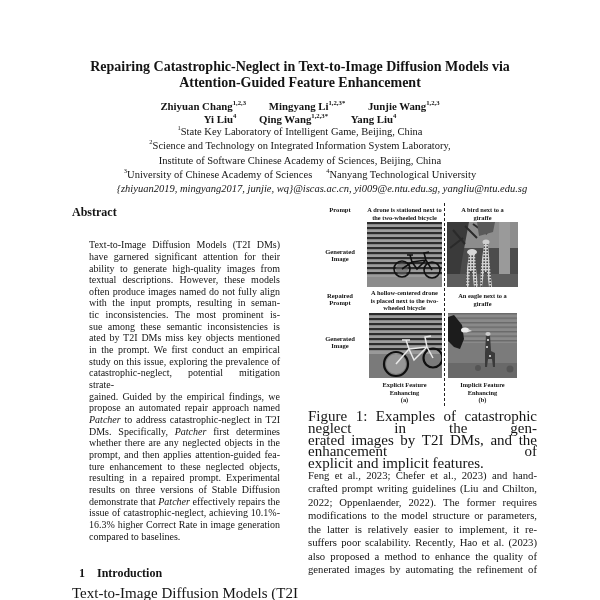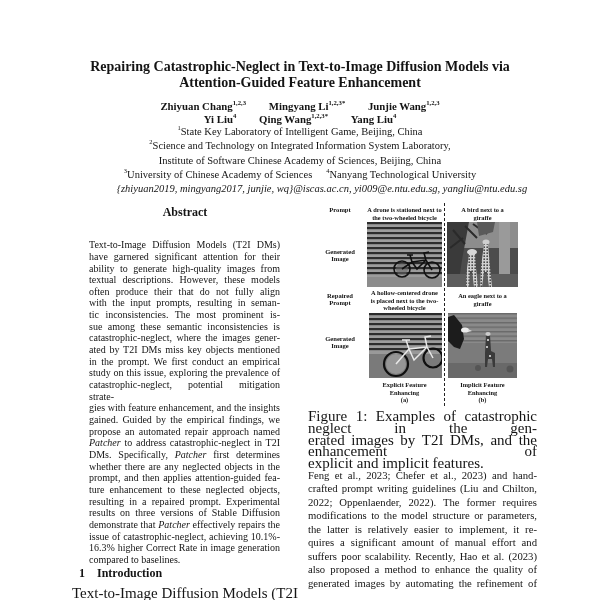--- a/index.html
+++ b/index.html
@@ -16,21 +16,21 @@
   
   .title { left: 0; top: 59px; width: 600px; font-weight: bold; font-size: 14px; line-height: 16px; white-space: nowrap; }
   .authors { left: 0; top: 100px; width: 600px; text-align: center; font-weight: bold; font-size: 10.8px; line-height: 13px; }
   .author { display: inline-block; margin: 0 10px; white-space: nowrap; }
   .affils { left: 0; top: 125px; width: 600px; text-align: center; font-size: 10.5px; line-height: 14.25px; }
   .affil-line { display: block; white-space: nowrap; }
   .affil-gap { display: inline-block; width: 14px; }
   .email { font-style: italic; padding-left: 44px; }
 
   
-  .abs-heading { left: 72px; top: 205px; width: 226px; text-align: center; font-weight: bold; font-size: 12px; line-height: 14px; }
+  .abs-heading { left: 72px; top: 205px; width: 226px; text-align: left; font-weight: bold; font-size: 12px; line-height: 14px; }
   .abstract { left: 89px; top: 239.2px; width: 191px; font-size: 10px; line-height: 11.65px; }
   .sec-heading { left: 72px; top: 566px; width: 226px; font-weight: bold; font-size: 12px; line-height: 14px; white-space: nowrap; margin-left: 7px; }
   .sec-num { display: inline-block; width: 18px; }
   .intro { left: 72px; top: 587.25px; width: 226px; font-size: 15px; line-height: 13.5px; }
 
   
   .figure { left: 308px; top: 200px; width: 229px; height: 208px; }
   .fig-label { position: absolute; left: 4px; width: 56px; text-align: center; font-weight: bold; font-size: 6.6px; line-height: 7.3px; }
   .fig-label span { display: block; }
   .fig-text { position: absolute; font-weight: bold; font-size: 6.4px; line-height: 7.5px; white-space: nowrap; }
@@ -85,30 +85,28 @@
   <span class="affil-line"><sup>3</sup><span>University of Chinese Academy of Sciences</span><span class="affil-gap"></span><sup>4</sup><span>Nanyang Technological University</span></span>
   <span class="affil-line email">{zhiyuan2019, mingyang2017, junjie, wq}@iscas.ac.cn, yi009@e.ntu.edu.sg, yangliu@ntu.edu.sg</span>
 </div>
 
 <div class="abs abs-heading">Abstract</div>
 <div class="abs abstract">
     <div class="ln"><span>Text-to-Image Diffusion Models (T2I DMs)</span></div>
     <div class="ln"><span>have garnered significant attention for their</span></div>
     <div class="ln"><span>ability to generate high-quality images from</span></div>
     <div class="ln"><span>textual descriptions. However, these models</span></div>
-    <div class="ln"><span>often produce their that do not fully align</span></div>
+    <div class="ln"><span>often produce images named do not fully align</span></div>
     <div class="ln"><span>with the input prompts, resulting in seman-</span></div>
     <div class="ln"><span>tic inconsistencies. The most prominent is-</span></div>
     <div class="ln"><span>sue among these semantic inconsistencies is</span></div>
-    <div class="ln"><span>catastrophic-neglect, where the images gener-</span></div>
     <div class="ln"><span>ated by T2I DMs miss key objects mentioned</span></div>
     <div class="ln"><span>in the prompt. We first conduct an empirical</span></div>
     <div class="ln"><span>study on this issue, exploring the prevalence of</span></div>
     <div class="ln"><span>catastrophic-neglect, potential mitigation strate-</span></div>
-    <div class="ln"><span>gies with feature enhancement, and the insights</span></div>
     <div class="ln"><span>gained. Guided by the empirical findings, we</span></div>
     <div class="ln"><span>propose an automated repair approach named</span></div>
     <div class="ln"><em>Patcher</em><span> to address catastrophic-neglect in T2I</span></div>
     <div class="ln"><span>DMs. Specifically, </span><em>Patcher</em><span> first determines</span></div>
     <div class="ln"><span>whether there are any neglected objects in the</span></div>
     <div class="ln"><span>prompt, and then applies attention-guided fea-</span></div>
     <div class="ln"><span>ture enhancement to these neglected objects,</span></div>
     <div class="ln"><span>resulting in a repaired prompt. Experimental</span></div>
     <div class="ln"><span>results on three versions of Stable Diffusion</span></div>
     <div class="ln"><span>demonstrate that </span><em>Patcher</em><span> effectively repairs the</span></div>
@@ -228,17 +226,16 @@
     <div class="ln"><span>erated images by T2I DMs, and the enhancement of</span></div>
     <div class="ln last"><span>explicit and implicit features.</span></div>
   </div>
 
 <div class="abs body-right">
     <div class="ln"><span>Feng et al., 2023; Chefer et al., 2023) and hand-</span></div>
     <div class="ln"><span>crafted prompt writing guidelines (Liu and Chilton,</span></div>
     <div class="ln"><span>2022; Oppenlaender, 2022). The former requires</span></div>
     <div class="ln"><span>modifications to the model structure or parameters,</span></div>
     <div class="ln"><span>the latter is relatively easier to implement, it re-</span></div>
-    <div class="ln"><span>quires a significant amount of manual effort and</span></div>
     <div class="ln"><span>suffers poor scalability. Recently, Hao et al. (2023)</span></div>
     <div class="ln"><span>also proposed a method to enhance the quality of</span></div>
     <div class="ln"><span>generated images by automating the refinement of</span></div>
   </div>
 
 </body></html>

